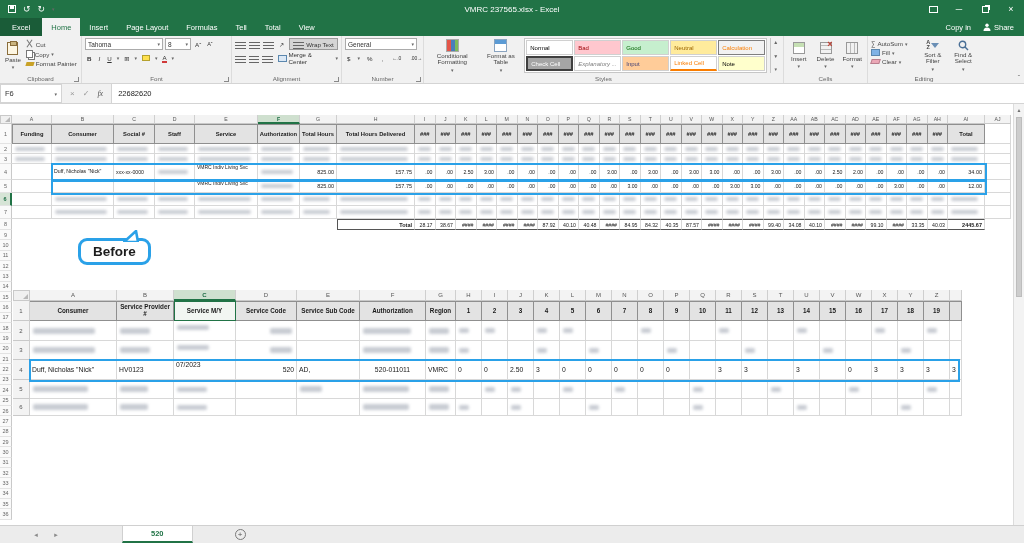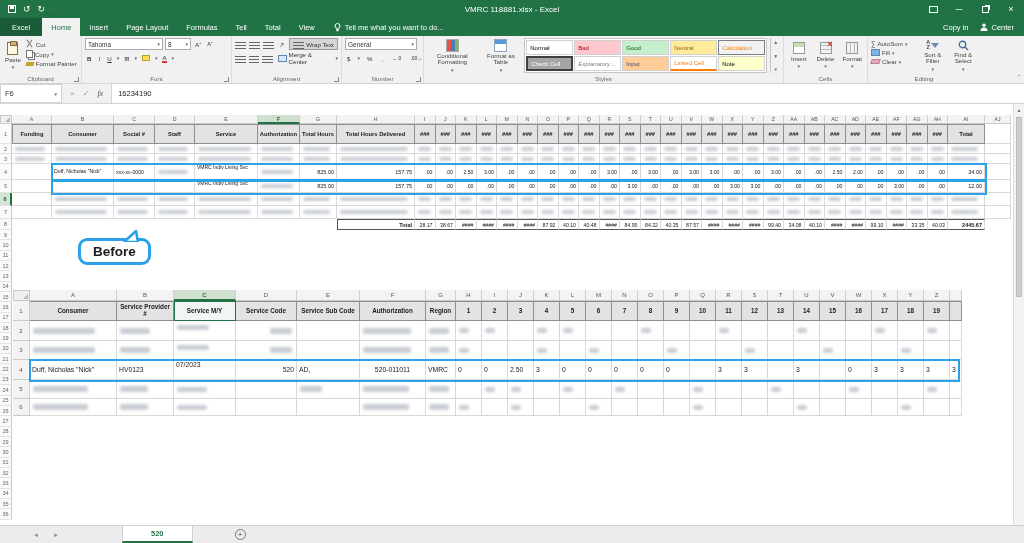--- a/index.html
+++ b/index.html
@@ -109,21 +109,21 @@
 
 <div id="app">
 
   <div class="titlebar">
     <div class="qat">
       <span class="saveicon"></span>
       <span class="qicon">↺</span>
       <span class="qicon">↻</span>
       <span class="caret">▾</span>
     </div>
-    <div class="wintitle">VMRC 118881.xlsx - Excel</div>
+    <div class="wintitle">VMRC 237565.xlsx - Excel</div>
     <div class="winctrls">
       <span class="wbtn">
           <span class="ribopt"></span>
         </span>
       <span class="wbtn">─</span>
       <span class="wbtn">
           <span class="restore"></span>
         </span>
       <span class="wbtn">×</span>
     </div>
@@ -133,35 +133,28 @@
     <span id="rtabs" style="display:flex;align-items:stretch;">
         <div class="ftab">Excel</div>
         <div class="rtab active">Home</div>
         <div class="rtab">Insert</div>
         <div class="rtab">Page Layout</div>
         <div class="rtab">Formulas</div>
         <div class="rtab">Tell</div>
         <div class="rtab">Total</div>
         <div class="rtab">View</div>
       </span>
-    <span class="tellme">
-      <svg width="7" height="9" viewBox="0 0 7 9">
-          <circle cx="3.5" cy="3" r="2.5" fill="none" stroke="#fff" stroke-width="1"></circle>
-          <rect x="2.3" y="6" width="2.4" height="2.2" fill="#fff"></rect>
-        </svg>
-      <span>Tell me what you want to do...</span>
-    </span>
     <span class="rightacct">
       <span>Copy in</span>
       <span style="display:flex;align-items:center;gap:3px;">
         <svg width="8" height="8" viewBox="0 0 8 8">
             <circle cx="4" cy="2.3" r="1.7" fill="#fff"></circle>
             <path d="M0.5 8 a3.5 3.5 0 0 1 7 0 z" fill="#fff"></path>
           </svg>
-        <span>Center</span>
+        <span>Share</span>
       </span>
     </span>
   </div>
 
   <div class="ribbon">
 
     <div class="rgroup" style="width:82px">
       <div class="bigbtn">
         <span class="ic-paste"></span>
         <span>Paste</span>
@@ -360,21 +353,21 @@
   <div class="fbar">
     <span class="namebox">
         <span>F6</span>
         <span class="caret">▾</span>
       </span>
     <span class="fxbtns">
       <span>×</span>
       <span>✓</span>
       <span class="fx">fx</span>
     </span>
-    <span class="fvalue">16234190</span>
+    <span class="fvalue">22682620</span>
   </div>
 
   <div class="sheet" id="sheetarea">
     <div class="vscroll">
       <div class="vup">▲</div>
       <div class="vthumb"></div>
     </div>
     <div class="callout" style="left:78px;top:134px;">
       <svg class="tail" style="right:9px;" viewBox="0 0 16 12">
           <path d="M1 12 L13 1 L15 12 Z" fill="#fff" stroke="#2aa1e8" stroke-width="2.6"></path>

